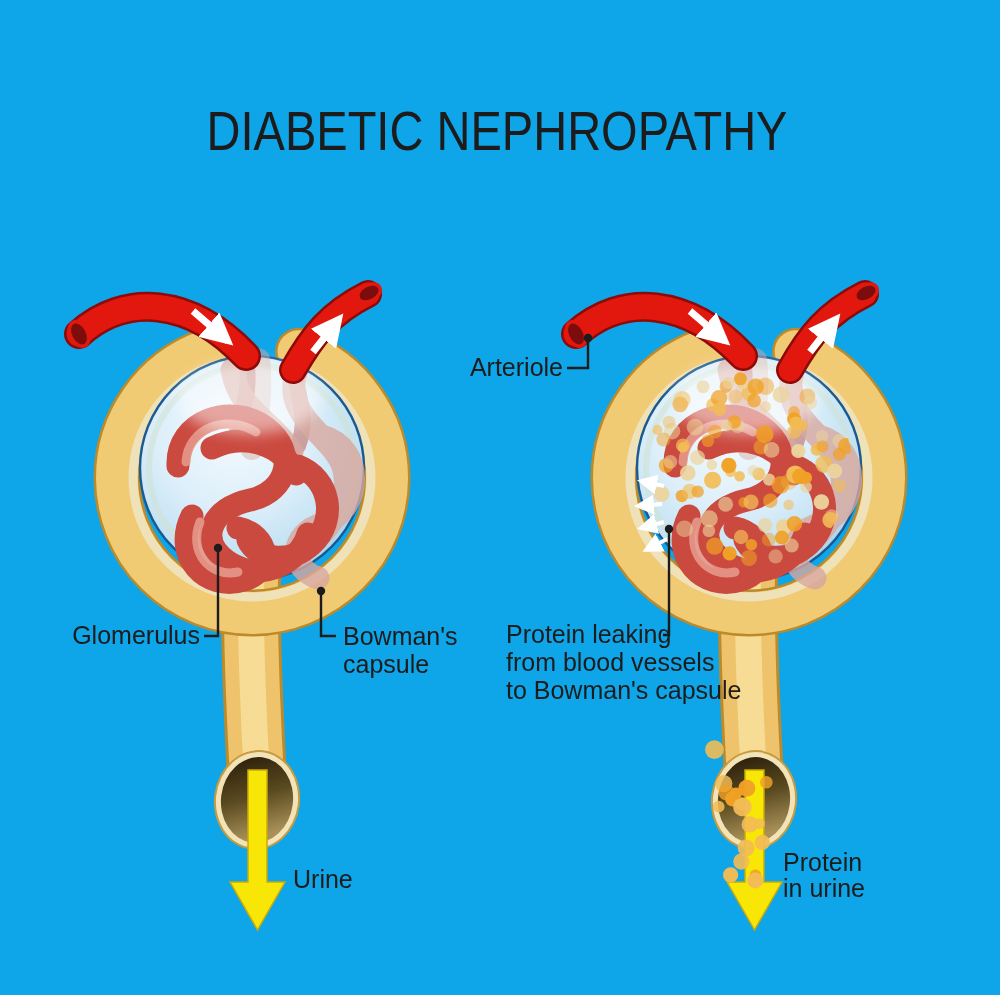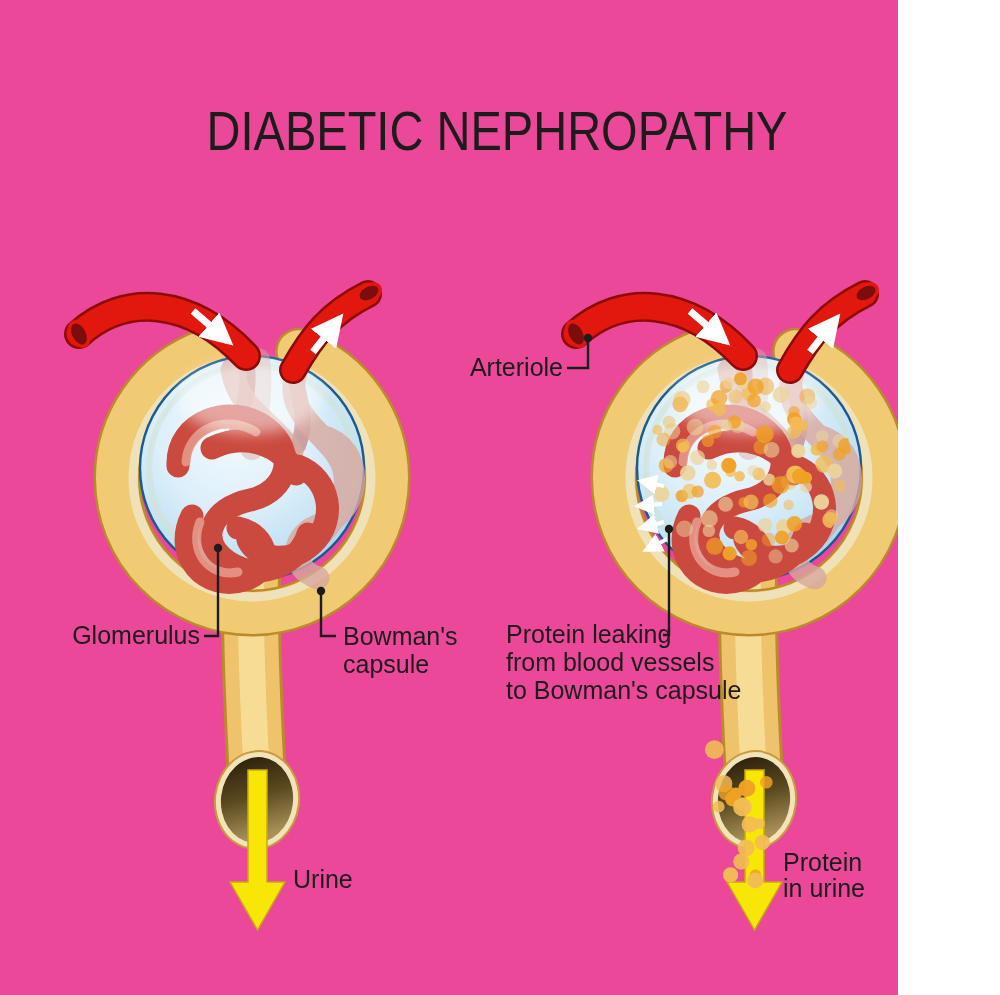--- a/index.html
+++ b/index.html
@@ -1,16 +1,16 @@
 <!DOCTYPE html>
 <html style="--text_black: #1c1c1c; --arteriole_red: #e2180f; --vessel_dark: #8c0b08; --capsule_tan: #f1ca74; --capsule_edge: #bb8b2b; --sphere_rim_blue: #1a5a90; --glomerulus_red: #cb4a40; --urine_yellow: #f8e606; --protein_orange: #f0a125;"><head>
 <meta charset="utf-8">
 <style>
   html,body{margin:0;padding:0;background:#ffffff;}
-  #stage{position:relative;width:898px;height:995px;background:#ec4899;overflow:hidden;}
+  #stage{position:relative;width:1000px;height:995px;background:#0ea5e9;overflow:hidden;}
   .ttl{font-family:"Liberation Sans",sans-serif;font-size:56px;fill:var(--text_black,#1c1c1c);letter-spacing:0px;}
   .lbl{font-family:"Liberation Sans",sans-serif;font-size:25px;fill:var(--text_black,#1c1c1c);}
   .leader{stroke:var(--text_black,#1c1c1c);stroke-width:2.4;fill:none;}
   .ldot{fill:var(--text_black,#1c1c1c);}
   .capsule-outline{stroke:var(--capsule_edge,#bb8b2b);fill:none;}
   .capsule-fill{stroke:var(--capsule_tan,#f1ca74);fill:none;}
   .vessel-out{stroke:var(--vessel_dark,#8c0b08);fill:none;}
   .vessel{stroke:var(--arteriole_red,#e2180f);fill:none;}
   .urine-arrow{fill:var(--urine_yellow,#f8e606);stroke:#c9a90a;stroke-width:1.5;}
   .flow{stroke:#ffffff;stroke-width:7;fill:none;}

